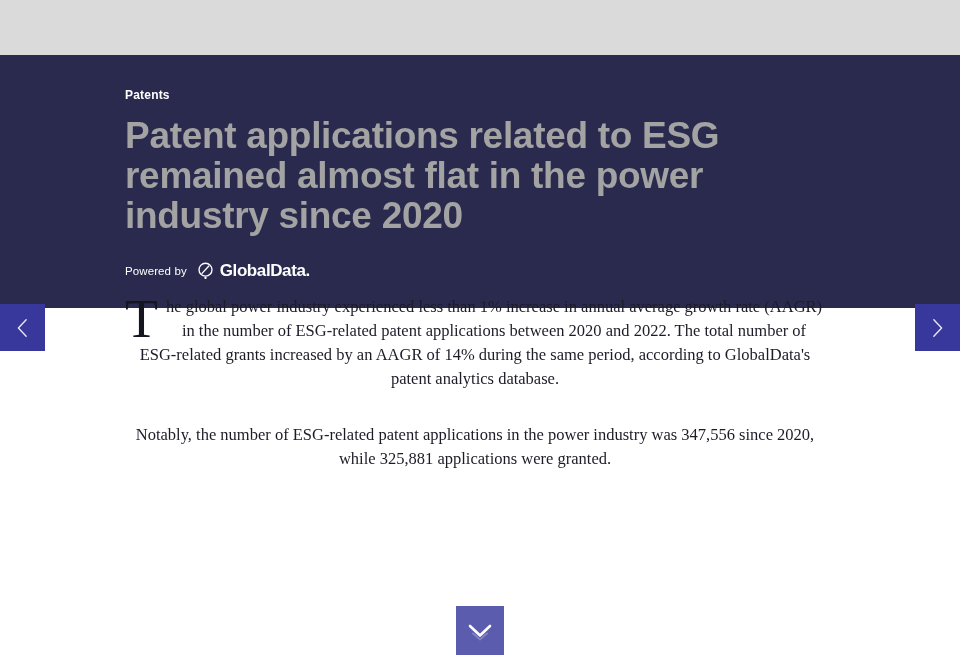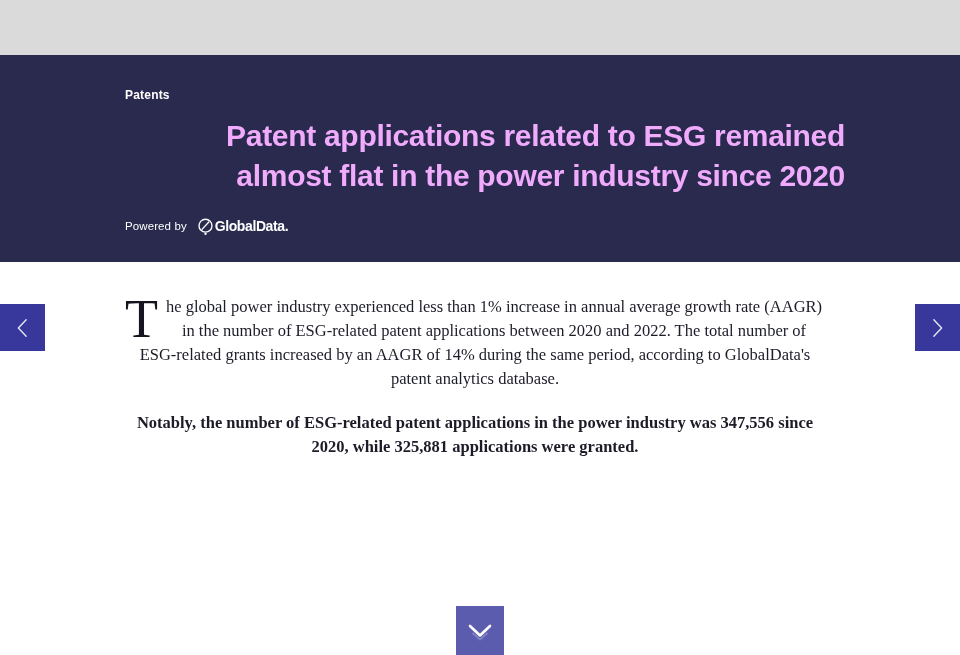--- a/index.html
+++ b/index.html
@@ -24,47 +24,46 @@
     height: 55px;
     background: #dadada;
   }
 
   
   .hero {
     position: absolute;
     left: 0;
     top: 55px;
     width: 960px;
-    height: 207px;
+    height: 253px;
     background: #2a2a4e;
     box-sizing: border-box;
   }
   .hero-inner {
     position: absolute;
     left: 125px;
     top: 0;
     width: 780px;
   }
   .kicker {
     margin-top: 33px;
     font-size: 12px;
     font-weight: bold;
     color: #ffffff;
     letter-spacing: 0.2px;
     line-height: 14px;
   }
   .hero-title {
     margin-top: 14px;
-    font-size: 30px;
+    font-size: 37px;
     font-weight: bold;
-    color: #f0abfc;
+    color: #a3a3a3;
     line-height: 40px;
     letter-spacing: -0.3px;
     max-width: 720px;
-    text-align: right;
   }
   .powered {
     margin-top: 20px;
     display: flex;
     align-items: center;
     height: 20px;
     text-align: right;
   }
   .powered-label {
     font-size: 11.5px;
@@ -75,45 +74,45 @@
     display: flex;
     align-items: center;
     margin-left: 9px;
   }
   .gd-mark {
     width: 19px;
     height: 19px;
     display: block;
   }
   .gd-word {
-    font-size: 14px;
+    font-size: 17px;
     font-weight: bold;
     color: #ffffff;
     letter-spacing: -0.4px;
+    margin-left: 5px;
     line-height: 19px;
   }
 
   
   .article {
     position: absolute;
     left: 125px;
     top: 295px;
     width: 700px;
     font-family: "Liberation Serif", serif;
     color: #1c1c28;
   }
   .para {
     font-size: 16.5px;
     line-height: 24px;
     margin: 0;
     text-align: center;
   }
   .para + .para {
-    margin-top: 20px;
-    font-weight: bold;
+    margin-top: 32px;
   }
   .para-lead::first-letter {
     font-family: "Liberation Serif", serif;
     float: left;
     font-size: 54px;
     line-height: 44px;
     padding-right: 5px;
     padding-top: 2px;
     font-weight: normal;
     color: #15151f;

